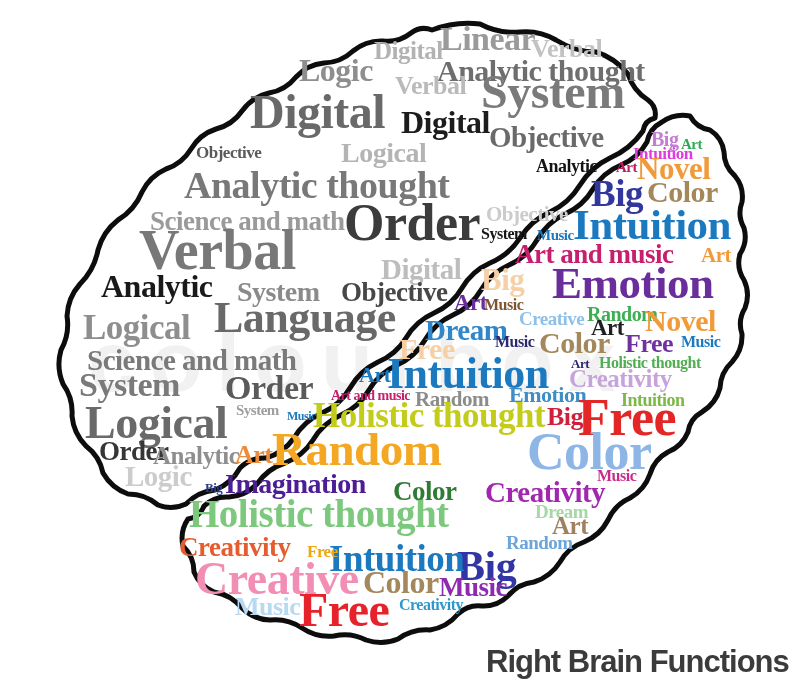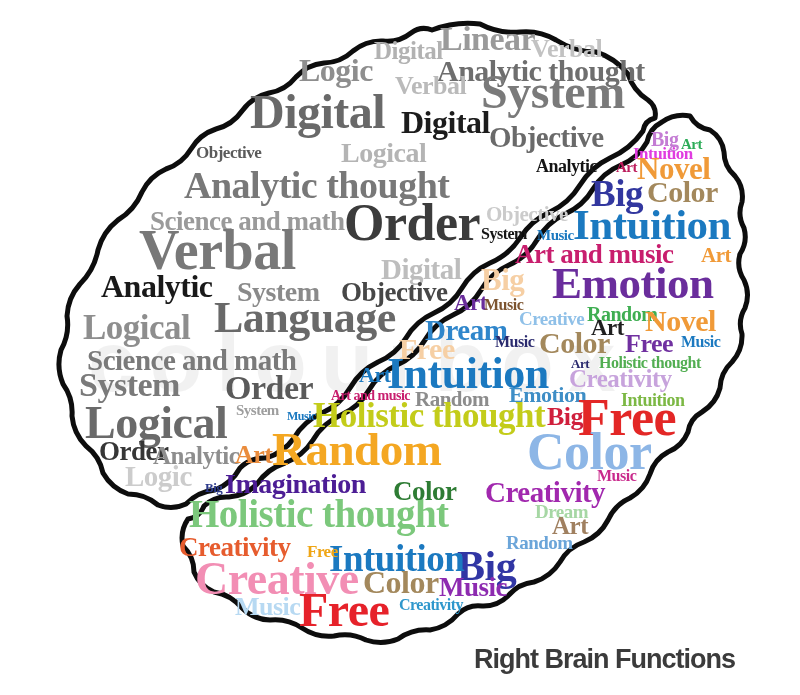--- a/index.html
+++ b/index.html
@@ -16,21 +16,21 @@
   #word-layer{position:absolute;left:0;top:0;width:800px;height:695px;z-index:2;font-family:Liberation Serif, serif;}
   .word{
     position:absolute;font-weight:700;line-height:1;white-space:nowrap;
     letter-spacing:-0.5px;
   }
   .main-title{
     position:absolute;z-index:3;font-weight:700;line-height:1;white-space:nowrap;
     color:#3b3b3b;
   }
   #title-left{left:2px;top:3px;font-size:34px;letter-spacing:-1px;}
-  #title-right{left:474px;top:646px;font-size:27px;letter-spacing:-1px;}
+  #title-right{left:486px;top:646px;font-size:31px;letter-spacing:-1px;}
 </style>
 </head>
 <body>
 
 <div id="stage">
 
   <svg id="brain-svg" width="800" height="695" viewBox="0 0 800 695">
     <path id="left-lobe" fill="#ffffff" stroke="#0d0d0d" stroke-width="5" stroke-linejoin="round" d="M432 30 Q455.3 21.0 480 24 Q498.8 33.9 520 32 Q539.3 30.1 556 40 Q574.3 51.7 596 52 Q615.4 58.1 628 74 Q633.2 90.7 648 100 Q657.1 106.8 655 118 Q644.6 120.4 643 131 Q630.3 149.1 610 158 Q591.0 167.0 580 185 Q569.0 203.0 550 212 Q531.1 220.5 520 238 Q508.8 255.1 490 263 Q472.0 271.0 462 288 Q452.0 305.0 434 313 Q416.0 321.0 406 338 Q395.9 354.6 378 362 Q359.9 370.6 350 388 Q340.0 405.0 322 413 Q304.0 421.0 294 438 Q283.5 452.9 266 458 Q250.8 457.4 240 468 Q231.5 483.5 215 490 Q197.9 491.6 186 504 Q172.2 510.5 158 505 Q145.1 493.9 128 494 Q111.6 488.1 103 473 Q99.6 456.3 86 446 Q73.6 433.5 72 416 Q73.3 398.4 63 384 Q56.0 367.4 61 350 Q69.9 334.0 67 316 Q67.9 297.7 80 284 Q94.3 269.8 98 250 Q103.0 231.7 118 220 Q134.6 209.9 142 192 Q149.8 176.2 166 169 Q182.2 163.7 191 149 Q199.8 134.3 216 129 Q232.4 124.9 242 111 Q252.2 97.0 269 93 Q285.6 90.2 296 77 Q307.3 64.6 324 63 Q340.8 62.5 353 51 Q366.1 40.3 383 41 Q398.6 42.8 411 33 Q420.7 25.6 432 30 Z"></path>
     <path id="right-lobe" fill="#ffffff" stroke="#0d0d0d" stroke-width="5" stroke-linejoin="round" d="M662 122 Q674.7 113.1 690 116 Q696.6 127.9 710 130 Q722.1 137.8 724 152 Q724.0 166.5 735 176 Q744.3 187.4 742 202 Q737.0 215.5 744 228 Q747.9 241.9 740 254 Q736.1 267.9 744 280 Q750.5 293.8 745 308 Q737.5 320.3 742 334 Q742.7 350.0 732 362 Q720.6 372.5 720 388 Q715.8 403.6 702 412 Q690.1 418.6 688 432 Q682.2 446.2 668 452 Q654.4 459.2 650 474 Q644.6 489.8 630 498 Q614.8 504.8 608 520 Q600.1 535.4 584 542 Q568.2 547.4 560 562 Q550.7 576.8 534 582 Q518.2 583.7 508 596 Q497.2 606.6 482 606 Q468.1 604.3 458 614 Q447.0 627.2 430 630 Q412.4 628.7 398 639 Q382.2 645.5 366 640 Q350.7 632.0 334 636 Q316.5 637.8 302 628 Q287.5 618.2 270 620 Q253.6 619.5 242 608 Q231.0 594.8 214 592 Q199.8 586.2 194 572 Q194.0 556.7 183 546 Q179.6 531.4 188 519 Q199.8 517.2 204 506 Q214.5 495.9 229 497 Q245.5 495.9 257 484 Q267.4 468.7 285 463 Q302.8 456.1 313 440 Q323.0 423.0 341 415 Q359.0 407.0 369 390 Q379.0 373.0 397 365 Q415.0 357.0 425 340 Q435.0 323.0 453 315 Q471.0 307.0 481 290 Q491.0 273.0 509 265 Q527.0 257.0 537 240 Q546.9 222.6 565 214 Q583.0 206.0 593 189 Q603.1 172.4 621 165 Q638.0 158.0 647 142 Q649.7 128.4 662 122 Z"></path>
   </svg>

